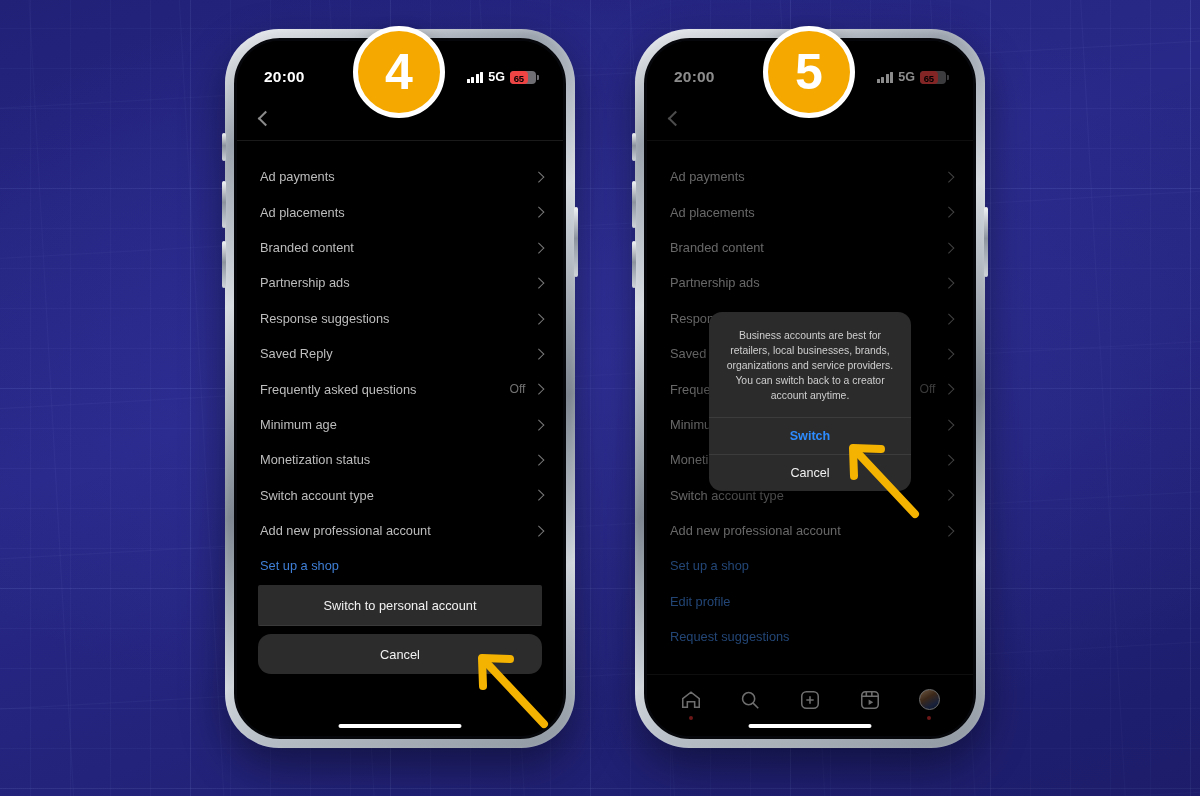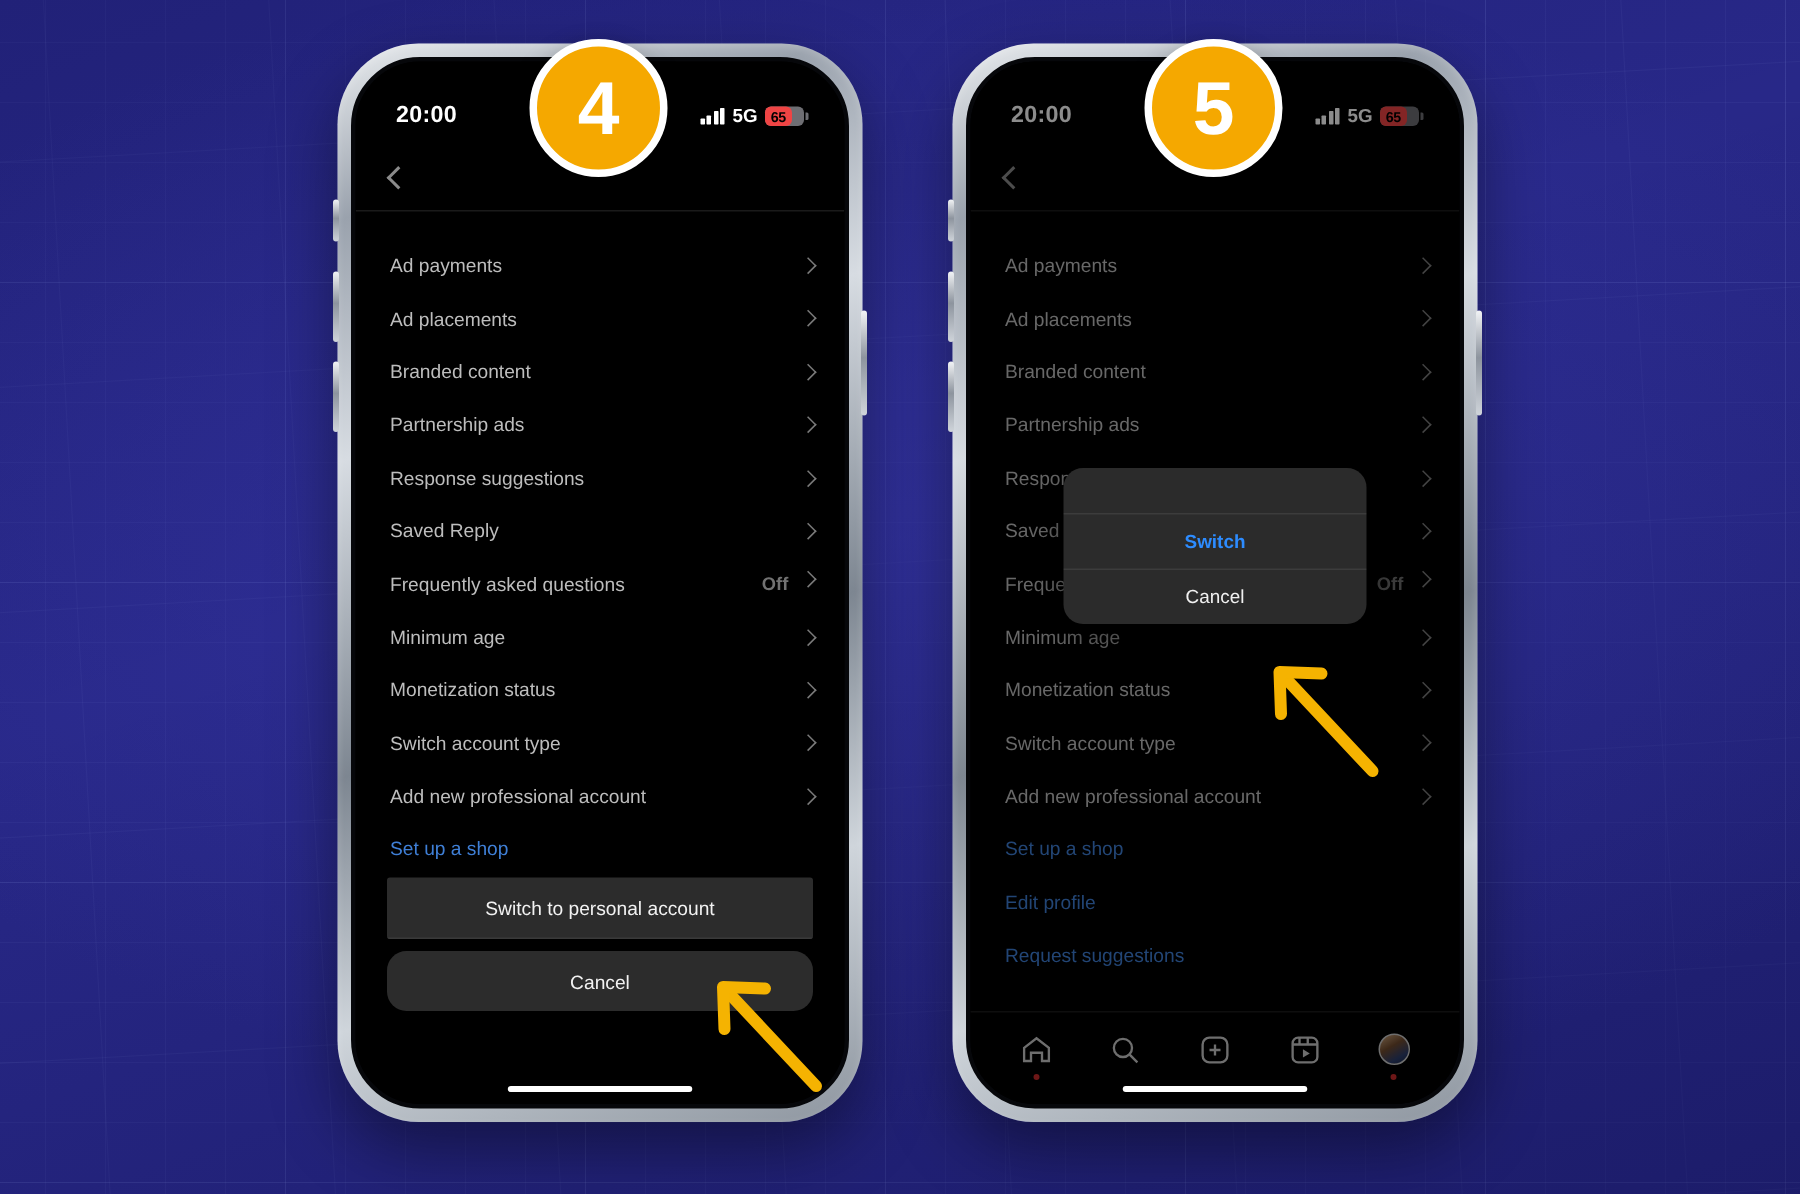--- a/index.html
+++ b/index.html
@@ -137,21 +137,21 @@
     position: absolute; top: 99px; left: 0; right: 0;
     height: 1px; background: #1a1a1a;
   }
 
   .list { position: absolute; top: 101px; left: 0; right: 0; margin-top: 17px; }
   .row {
     display: flex; align-items: center; justify-content: space-between;
     padding: 0 21px 0 23px; height: 35.4px;
   }
   .row-label { color: #bdbdbd; font-size: 12.8px; }
-  .row-right { display: flex; gap: 9px; font-weight: bold; }
+  .row-right { display: flex; align-items: center; gap: 9px; }
   .row-value { color: #727272; font-size: 12.2px; }
   .chev {
     width: 7.5px; height: 7.5px;
     border-top: 1.6px solid #7a7a7a; border-right: 1.6px solid #7a7a7a;
     transform: rotate(45deg);
   }
   .row-link { color: #3f7fd6; font-size: 12.8px; }
 
   
   .sheet {
@@ -512,20 +512,21 @@
           </div>
           <div class="tabitem">
             <div class="avatar"></div>
             <span class="dot-badge"></span>
           </div>
         </div>
 
         <div class="alert-scrim"></div>
         <div class="alert">
           <div class="alert-body">
+            <div class="alert-msg">Business accounts are best for retailers, local businesses, brands, organizations and service providers. You can switch back to a creator account anytime.</div>
           </div>
           <div class="alert-sep"></div>
           <div class="alert-btn primary">Switch</div>
           <div class="alert-sep"></div>
           <div class="alert-btn secondary">Cancel</div>
         </div>
 
         <div class="home-ind"></div>
       </div>
     </div>

